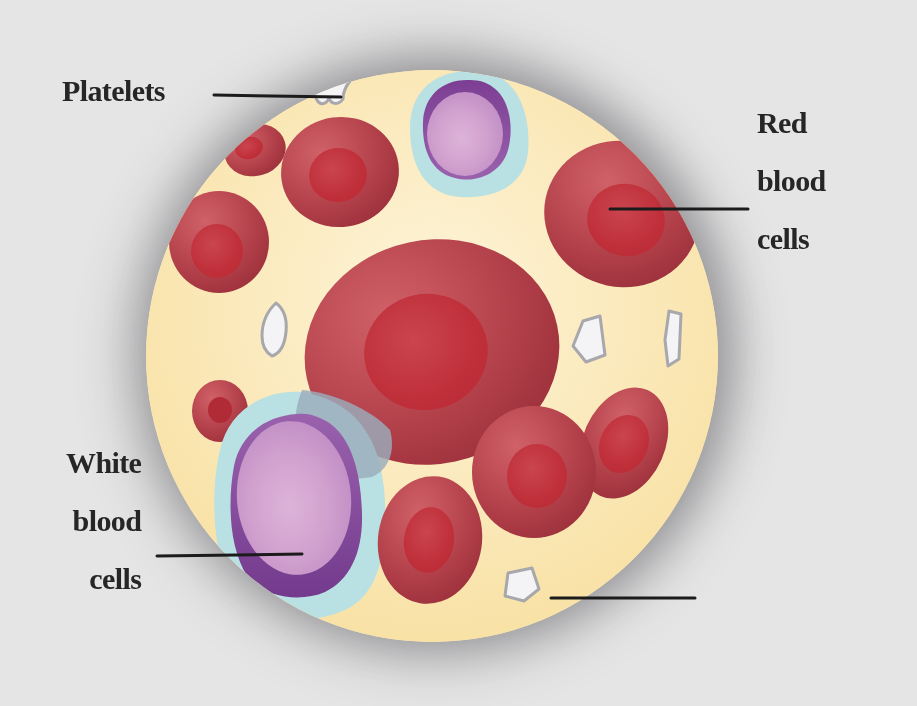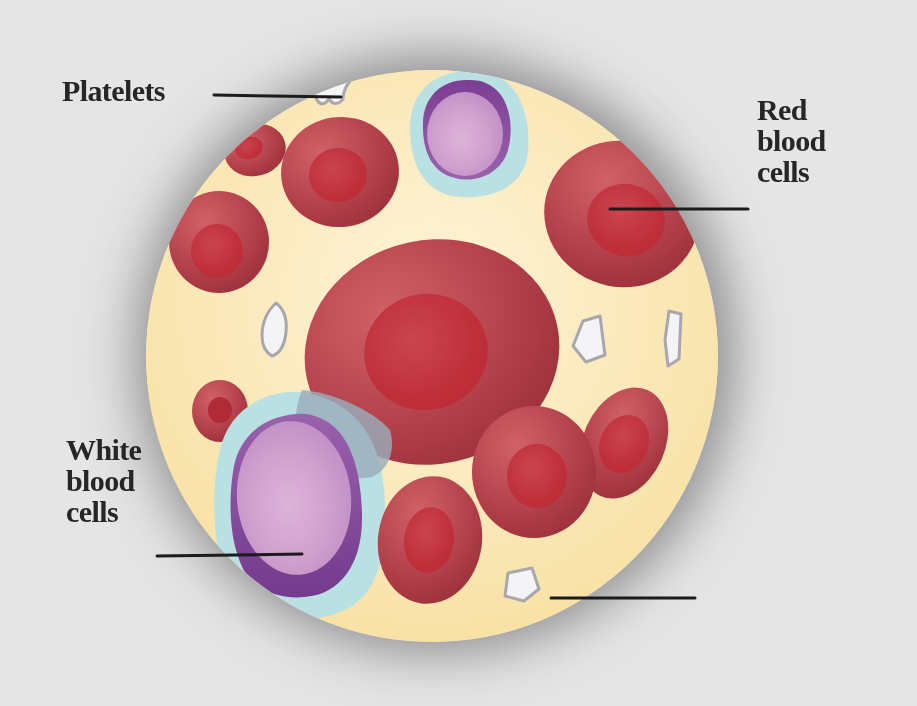--- a/index.html
+++ b/index.html
@@ -13,27 +13,27 @@
     border-radius:50%;
     background:#fbe9bb;
     box-shadow:0 0 55px 14px rgba(90,90,96,0.45), 8px -4px 40px 6px rgba(90,90,96,0.28);
   }
   svg.diagram{position:absolute;left:0;top:0;}
   .label{
     position:absolute;
     color:#262626;
     font-weight:700;
     font-size:30px;
-    line-height:31px;
+    line-height:58px;
     letter-spacing:-0.6px;
     white-space:pre-line;
   }
   .label.platelets{left:62px;top:72px;line-height:38px;}
   .label.red{left:757px;top:94px;}
-  .label.white{left:66px;top:434px;}
+  .label.white{left:66px;top:434px;text-align:right;}
   .label.plasma{left:705px;top:578px;}
 </style>
 </head>
 <body>
 
 <div class="stage">
 
   <div class="circle-shadow"></div>
 
   <svg class="diagram" width="917" height="706" viewBox="0 0 917 706">

